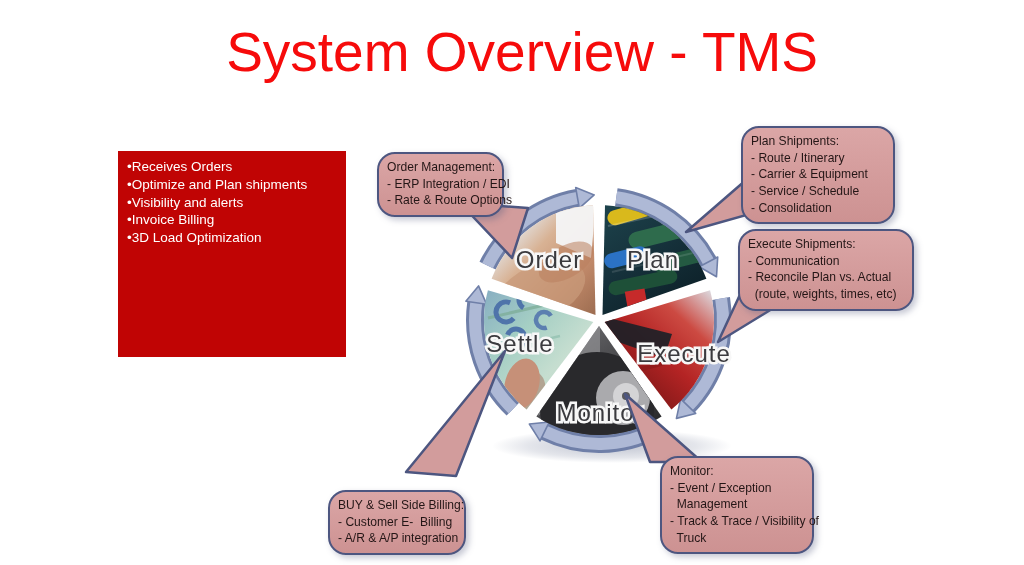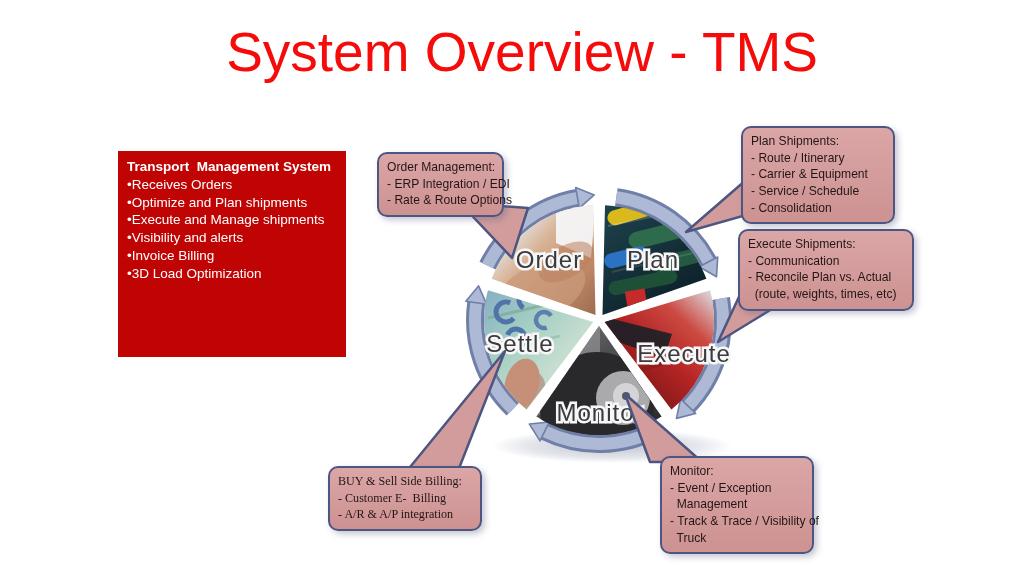--- a/index.html
+++ b/index.html
@@ -12,41 +12,39 @@
   .tms-title{font-size:13.5px;font-weight:bold;line-height:1.32;white-space:pre;}
   .tms-item{font-size:13.5px;line-height:1.32;white-space:pre;}
   .wheel-svg{position:absolute;left:0;top:0;}
   .ring-border{fill:none;stroke:#6f7fa8;stroke-width:18;}
   .ring-fill{fill:none;stroke:#aeb9d6;stroke-width:12;}
   .ring-arrow{fill:#aeb9d6;stroke:#6f7fa8;stroke-width:1.6;stroke-linejoin:round;}
   .tail{fill:#d29c9c;stroke:#4d5680;stroke-width:2.5;stroke-linejoin:round;}
   .wlabel{font-family:"Liberation Sans",sans-serif;font-size:24px;letter-spacing:1px;
          fill:#3a3a3e;stroke:#f7f7f7;stroke-width:5px;paint-order:stroke;text-anchor:middle;}
   .callout{position:absolute;background:linear-gradient(#dba6a6,#cd9292);
-         border:2.5px solid #4d5680;border-radius:10px;box-sizing:border-box;
+         border:2.5px solid #4d5680;border-radius:18px;box-sizing:border-box;
          box-shadow:3px 3px 6px rgba(90,95,130,0.35);padding:5px 8px 6px 8px;z-index:5;}
   .callout-text{font-size:12.1px;line-height:1.38;color:#241616;white-space:pre;}
   .co-order{left:377px;top:152px;width:127px;min-height:56px;}
   .co-plan{left:741px;top:126px;width:154px;}
   .co-exec{left:738px;top:229px;width:176px;}
   .co-mon{left:622px;top:456px;width:154px;margin-left:38px;}
-  .co-buy{left:328px;top:466px;width:154px;font-family:Liberation Serif, serif;}
+  .co-buy{left:328px;top:490px;width:138px;}
 </style>
 </head>
 <body>
 
 <div class="slide">
 
   <div class="slide-title">System Overview - TMS</div>
 
   <div class="tms-box">
-    <div class="tms-title">Transport  Management System</div>
     <div class="tms-item">•Receives Orders</div>
     <div class="tms-item">•Optimize and Plan shipments</div>
-    <div class="tms-item">•Execute and Manage shipments</div>
     <div class="tms-item">•Visibility and alerts</div>
     <div class="tms-item">•Invoice Billing</div>
     <div class="tms-item">•3D Load Optimization</div>
   </div>
 
   <svg class="wheel-svg" width="1024" height="565" viewBox="0 0 1024 565">
     <defs>
       <linearGradient id="gOrder" x1="0" y1="0" x2="1" y2="1">
         <stop offset="0" stop-color="#98a1b4"></stop>
           <stop offset="0.22" stop-color="#e3e2e2"></stop>

